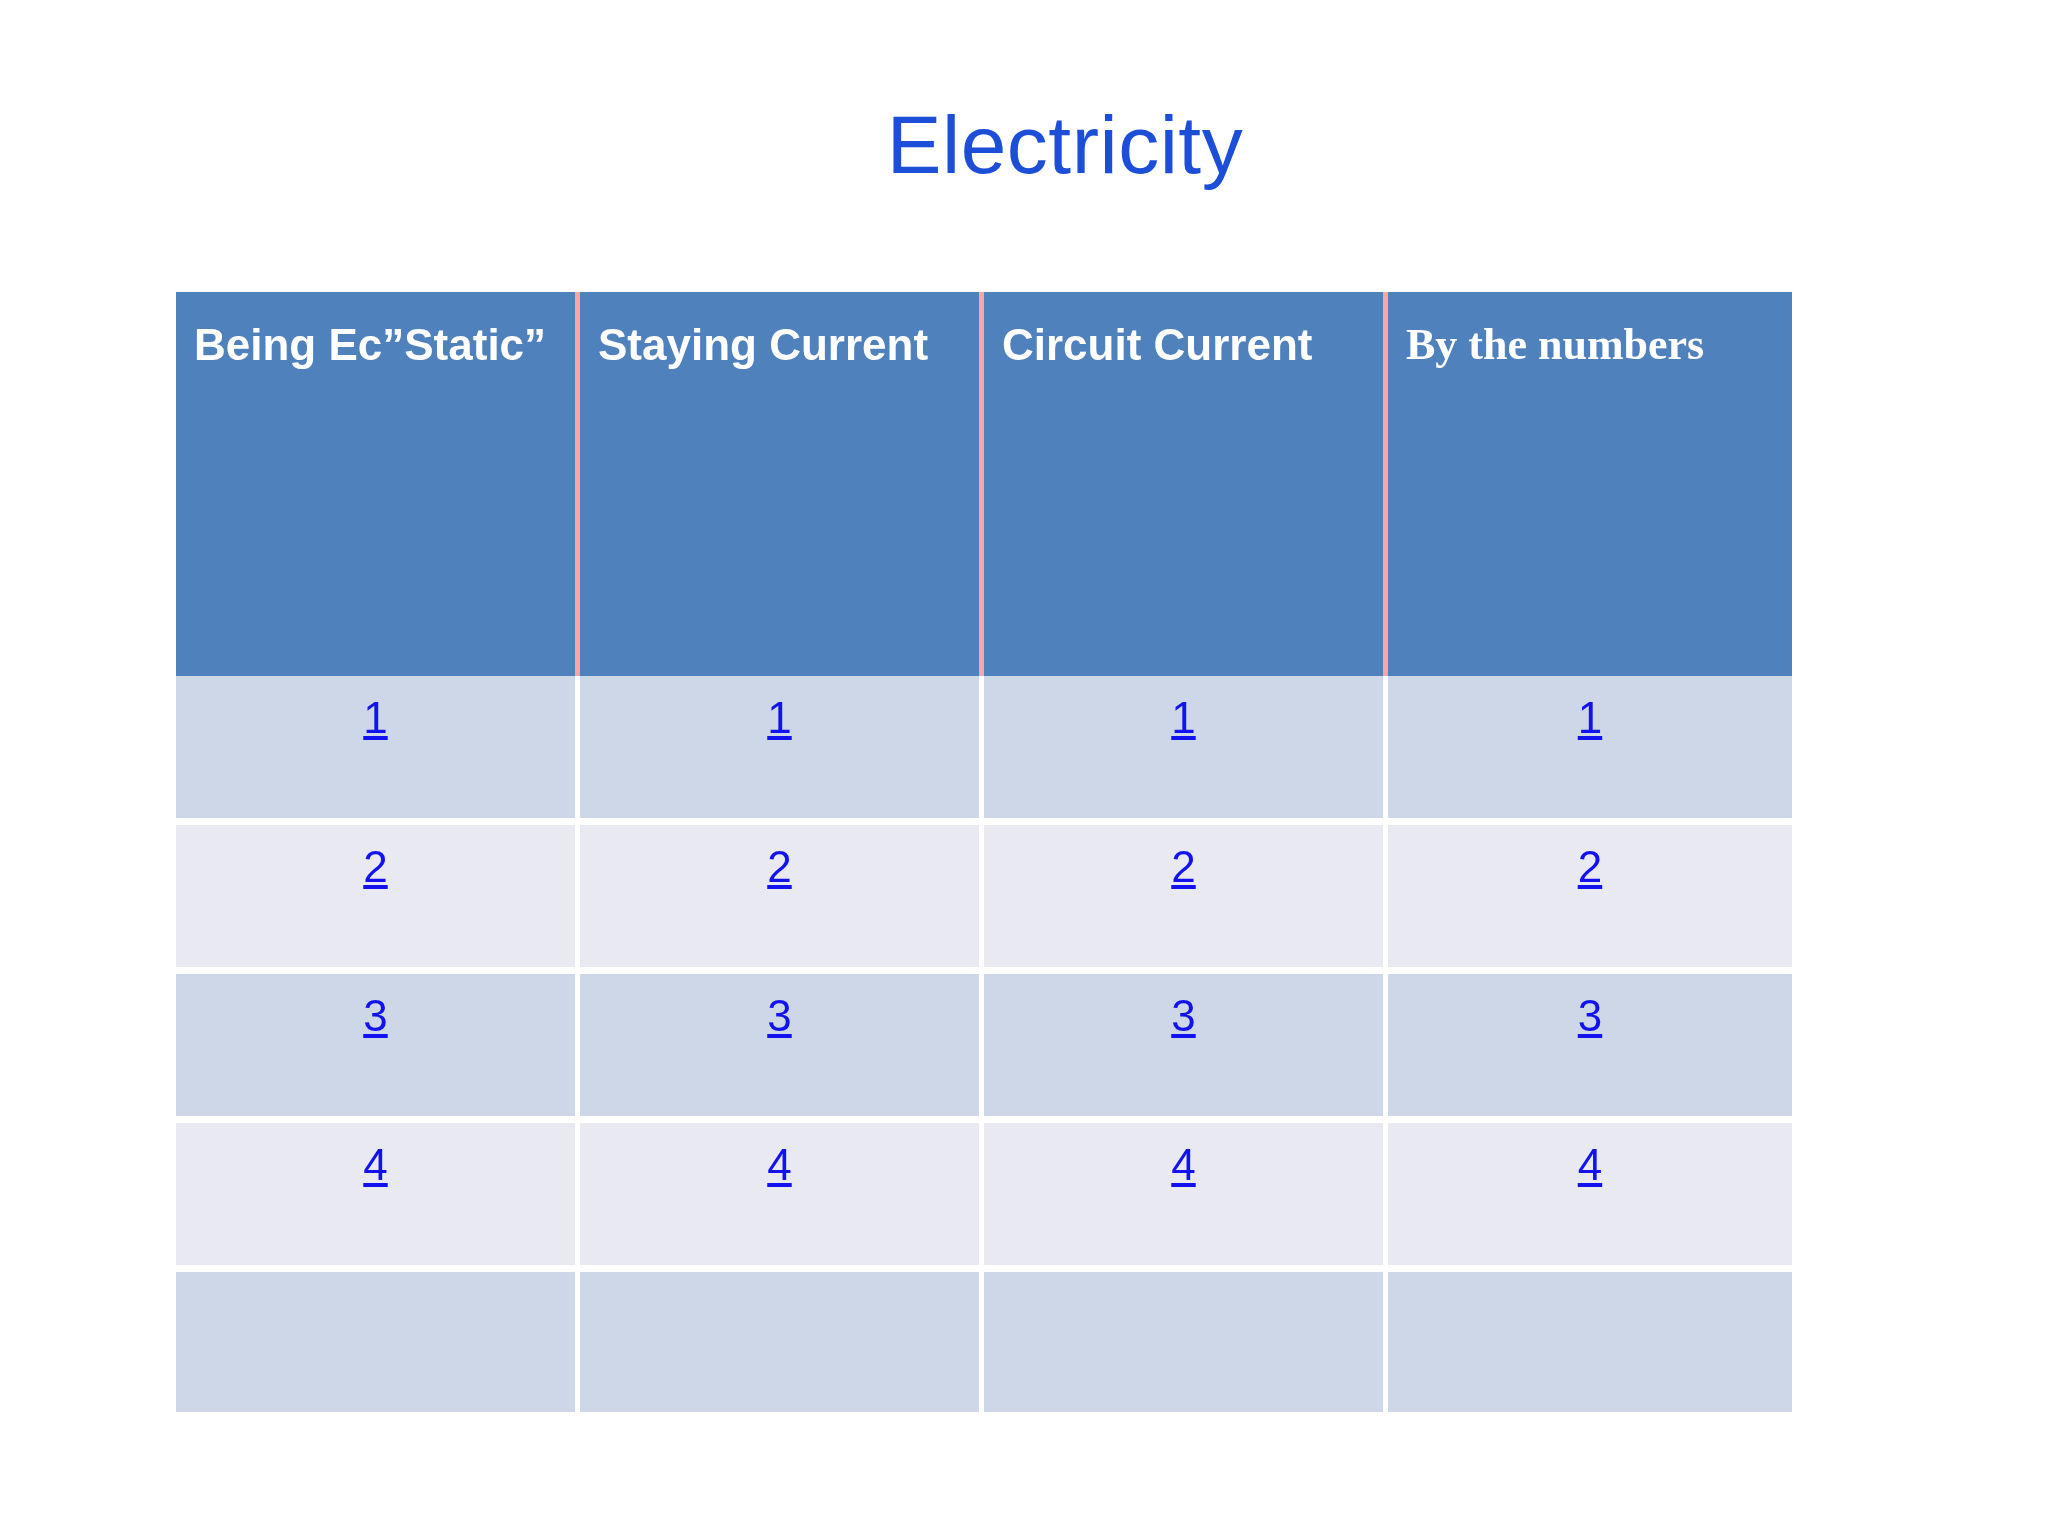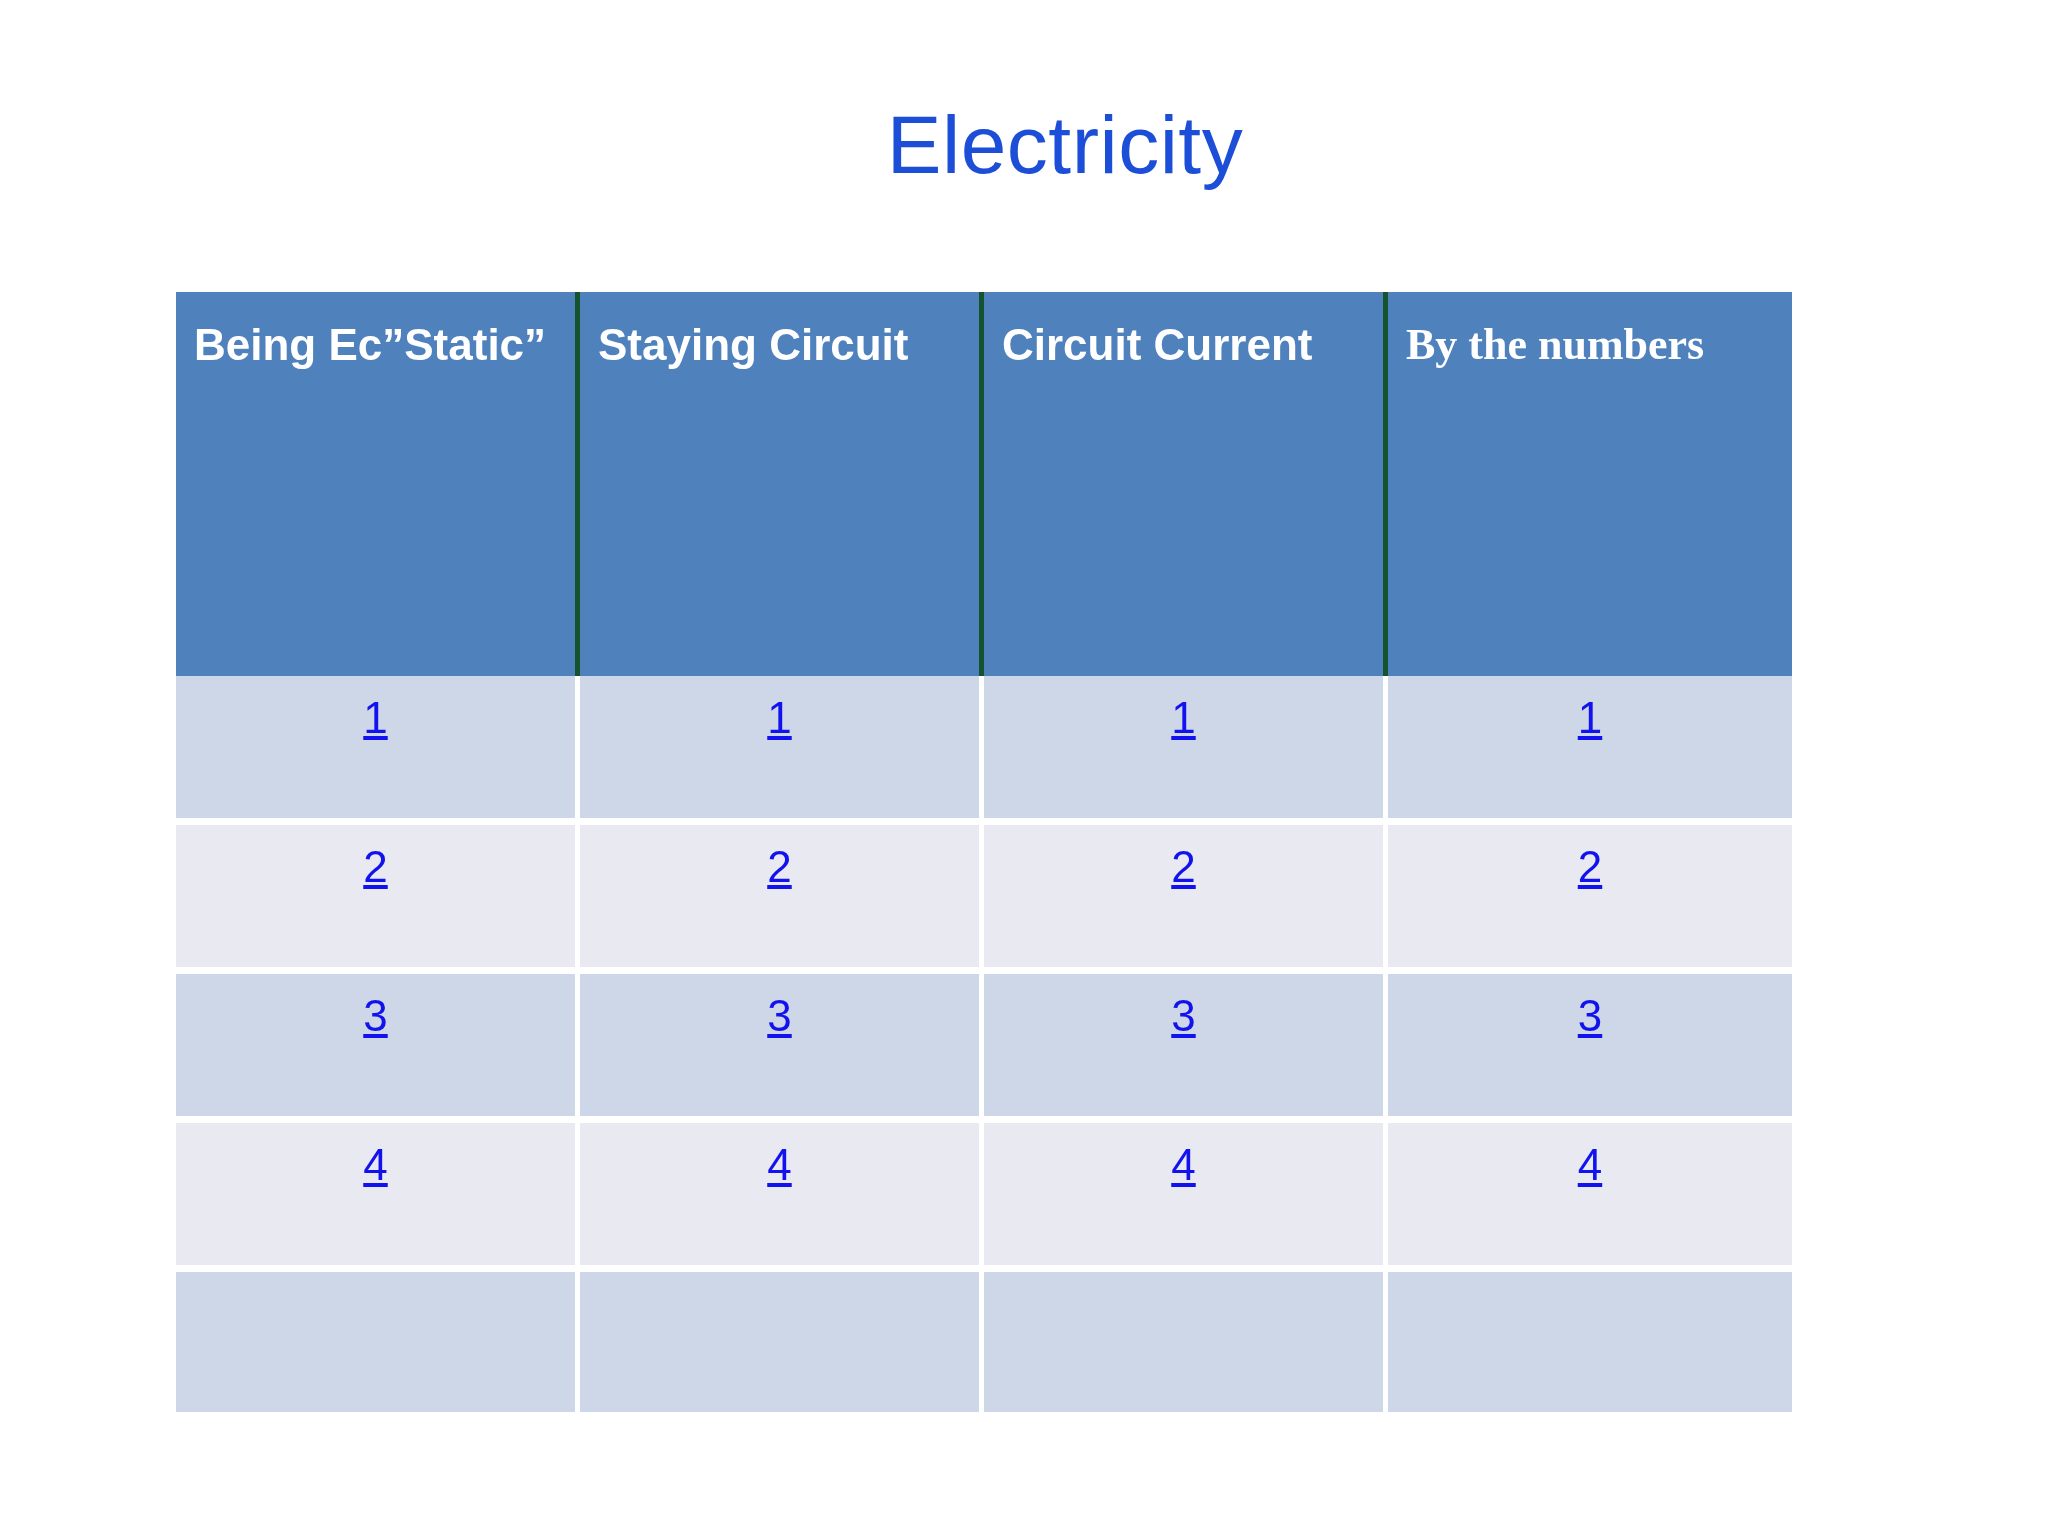--- a/index.html
+++ b/index.html
@@ -58,21 +58,21 @@
 
   .hdr-row th {
     height: 360px;
     background: #4f81bd;
     color: #ffffff;
     font-size: 44px;
     font-weight: bold;
     line-height: 1.33;
     text-align: left;
     padding: 24px 14px 0 18px;
-    border-right: 5px solid #14532d;
+    border-right: 5px solid #fca5a5;
     vertical-align: top;
     font-family: "Liberation Sans", sans-serif;
   }
   .hdr-row th:last-child { border-right: 0; font-family: Liberation Serif, serif; }
 
   .body-row td {
     height: 124px;
     text-align: center;
     vertical-align: top;
     padding: 18px 0 0 0;
@@ -102,21 +102,21 @@
 <body>
 
 <div class="slide">
 
   <div class="slide-title">Electricity</div>
 
   <table class="board">
     <thead>
       <tr class="hdr-row">
         <th>Being Ec”Static”</th>
-        <th>Staying Circuit</th>
+        <th>Staying Current</th>
         <th>Circuit Current</th>
         <th>By the numbers</th>
       </tr>
     </thead>
     <tbody>
 
       <tr class="body-row row-dark">
         <td>
           <span class="cell-link">1</span>
         </td>

